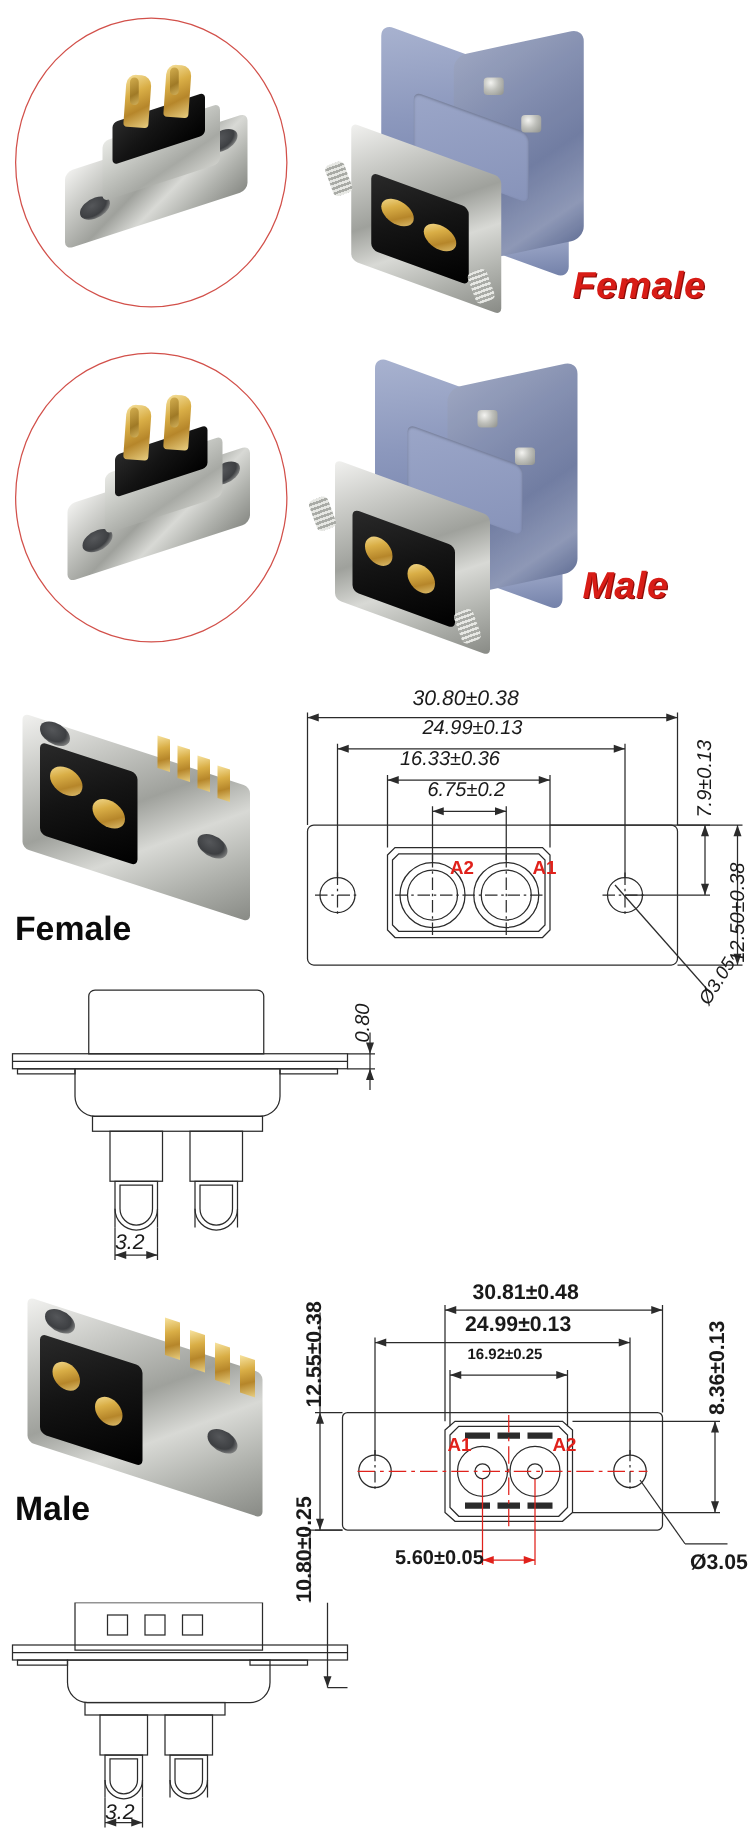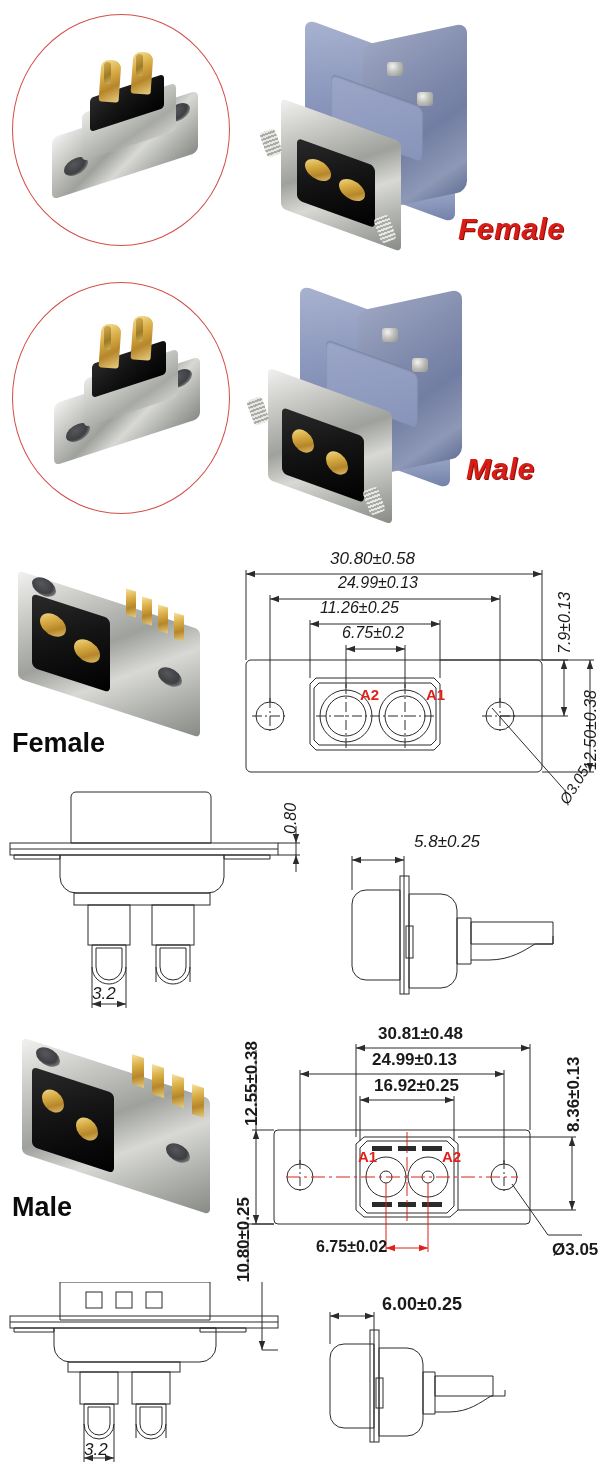--- a/index.html
+++ b/index.html
@@ -284,23 +284,23 @@
           <path d="M202 76 l-9 -3.2 v6.4 Z"></path>
         <path d="M108 101 l9 -3.2 v6.4 Z"></path>
           <path d="M167 101 l-9 -3.2 v6.4 Z"></path>
         <path d="M326 112 l-3.2 9 h6.4 Z"></path>
           <path d="M326 168 l-3.2 -9 h6.4 Z"></path>
         <path d="M352 112 l-3.2 9 h6.4 Z"></path>
           <path d="M352 224 l-3.2 -9 h6.4 Z"></path>
       </g>
     </svg>
 
-    <div class="dimtext" style="left:92px;top:1px;font-size:17px;font-style:italic;">30.80±0.58</div>
+    <div class="dimtext" style="left:92px;top:1px;font-size:17px;font-style:italic;">30.80±0.38</div>
     <div class="dimtext" style="left:100px;top:26px;font-size:16px;font-style:italic;">24.99±0.13</div>
-    <div class="dimtext" style="left:82px;top:51px;font-size:16px;font-style:italic;">11.26±0.25</div>
+    <div class="dimtext" style="left:82px;top:51px;font-size:16px;font-style:italic;">16.33±0.36</div>
     <div class="dimtext" style="left:104px;top:76px;font-size:16px;font-style:italic;">6.75±0.2</div>
     <div class="dimtext v" style="left:318px;top:106px;font-size:16px;font-style:italic;">7.9±0.13</div>
     <div class="dimtext v" style="left:344px;top:222px;font-size:16px;font-style:italic;">12.50±0.38</div>
     <div class="dimtext v" style="left:318px;top:250px;font-size:15px;font-style:italic;transform:rotate(-58deg);">Ø3.05</div>
 
     <div class="dimtext red" style="left:122px;top:138px;font-size:15px;font-weight:600;">A2</div>
     <div class="dimtext red" style="left:188px;top:138px;font-size:15px;font-weight:600;">A1</div>
   </div>
 
   <div class="dwg" style="left:4px;top:786px;width:310px;height:248px;">
@@ -340,49 +340,20 @@
         <path d="M292 57 l-3.2 -9 h6.4 Z"></path>
           <path d="M292 69 l-3.2 9 h6.4 Z"></path>
         <path d="M88 218 l9 -3.2 v6.4 Z"></path>
           <path d="M122 218 l-9 -3.2 v6.4 Z"></path>
       </g>
     </svg>
     <div class="dimtext v" style="left:278px;top:48px;font-size:16px;font-style:italic;">0.80</div>
     <div class="dimtext" style="left:88px;top:198px;font-size:17px;font-style:italic;">3.2</div>
   </div>
 
-  <div class="dwg" style="left:330px;top:830px;width:275px;height:180px;">
-    <svg width="275" height="180" viewBox="0 0 275 180">
-      <g stroke="#2b2b2b" fill="none" stroke-width="1">
-
-        <path d="M22 74 a14 14 0 0 1 14 -14 h34 v90 h-34 a14 14 0 0 1 -14 -14 Z"></path>
-
-        <rect x="70" y="46" width="9" height="118"></rect>
-        <line x1="74" y1="46" x2="74" y2="164"></line>
-
-        <path d="M79 64 h32 a16 16 0 0 1 16 16 v62 a16 16 0 0 1 -16 16 h-32 Z"></path>
-        <rect x="76" y="96" width="7" height="32"></rect>
-
-        <path d="M127 88 h14 v46 h-14 Z"></path>
-
-        <path d="M141 92 h82 v22 h-82 Z"></path>
-        <path d="M141 130 h18 c22 0 36 -10 46 -16 h18 v-8"></path>
-      </g>
-      <g stroke="#2b2b2b" fill="none" stroke-width="1">
-        <line x1="22" y1="60" x2="22" y2="26"></line>
-        <line x1="74" y1="46" x2="74" y2="26"></line>
-        <line x1="22" y1="30" x2="74" y2="30"></line>
-      </g>
-      <g fill="#2b2b2b">
-        <path d="M22 30 l9 -3.2 v6.4 Z"></path>
-          <path d="M74 30 l-9 -3.2 v6.4 Z"></path>
-      </g>
-    </svg>
-    <div class="dimtext" style="left:84px;top:2px;font-size:17px;font-style:italic;">5.8±0.25</div>
-  </div>
 
   <div class="abs" style="left:10px;top:1040px;width:225px;height:190px;">
     <div class="abs metal" style="left:12px;top:28px;width:188px;height:116px;
          border-radius:5px; transform:skewY(18deg);"></div>
     <div class="abs" style="left:26px;top:8px;width:24px;height:18px;border-radius:50%;
          background:radial-gradient(ellipse at 40% 35%,#55575a 0%,#3d3f42 55%,#c9cac6 100%);
          transform:skewY(18deg);"></div>
     <div class="abs" style="left:156px;top:104px;width:24px;height:18px;border-radius:50%;
          background:radial-gradient(ellipse at 40% 35%,#55575a 0%,#3d3f42 55%,#c9cac6 100%);
          transform:skewY(18deg);"></div>
@@ -481,22 +452,22 @@
           <path d="M334 190 l-3.2 -9 h6.4 Z"></path>
       </g>
       <g fill="#e0211b">
         <path d="M148 228 l9 -3.2 v6.4 Z"></path>
           <path d="M190 228 l-9 -3.2 v6.4 Z"></path>
       </g>
     </svg>
 
     <div class="dimtext" style="left:140px;top:4px;font-size:17px;font-weight:600;">30.81±0.48</div>
     <div class="dimtext" style="left:134px;top:30px;font-size:17px;font-weight:600;">24.99±0.13</div>
-    <div class="dimtext" style="left:136px;top:56px;font-size:17px;font-weight:600;">16.92±0.25</div>
-    <div class="dimtext" style="left:78px;top:218px;font-size:16px;font-weight:600;">6.75±0.02</div>
+    <div class="dimtext" style="left:136px;top:56px;font-size:12px;font-weight:600;">16.92±0.25</div>
+    <div class="dimtext" style="left:78px;top:218px;font-size:16px;font-weight:600;">5.60±0.05</div>
     <div class="dimtext v" style="left:4px;top:106px;font-size:17px;font-weight:600;">12.55±0.38</div>
     <div class="dimtext v" style="left:-4px;top:262px;font-size:17px;font-weight:600;">10.80±0.25</div>
     <div class="dimtext v" style="left:326px;top:112px;font-size:17px;font-weight:600;">8.36±0.13</div>
     <div class="dimtext" style="left:314px;top:220px;font-size:17px;font-weight:600;">Ø3.05</div>
 
     <div class="dimtext red" style="left:120px;top:128px;font-size:15px;font-weight:600;">A1</div>
     <div class="dimtext red" style="left:204px;top:128px;font-size:15px;font-weight:600;">A2</div>
   </div>
 
   <div class="dwg" style="left:4px;top:1282px;width:310px;height:196px;">
@@ -535,37 +506,14 @@
       </g>
       <g fill="#2b2b2b">
         <path d="M80 176 l9 -3.2 v6.4 Z"></path>
           <path d="M110 176 l-9 -3.2 v6.4 Z"></path>
         <path d="M258 68 l-3.2 -9 h6.4 Z"></path>
       </g>
     </svg>
     <div class="dimtext" style="left:80px;top:158px;font-size:17px;font-style:italic;">3.2</div>
   </div>
 
-  <div class="dwg" style="left:308px;top:1298px;width:290px;height:170px;">
-    <svg width="290" height="170" viewBox="0 0 290 170">
-      <g stroke="#2b2b2b" fill="none" stroke-width="1">
-        <path d="M22 60 a14 14 0 0 1 14 -14 h30 v84 h-30 a14 14 0 0 1 -14 -14 Z"></path>
-        <rect x="62" y="32" width="9" height="112"></rect>
-        <line x1="66" y1="32" x2="66" y2="144"></line>
-        <path d="M71 50 h28 a16 16 0 0 1 16 16 v56 a16 16 0 0 1 -16 16 h-28 Z"></path>
-        <rect x="68" y="80" width="7" height="30"></rect>
-        <path d="M115 74 h12 v42 h-12 Z"></path>
-        <path d="M127 78 h58 v20 h-58 Z"></path>
-        <path d="M127 114 h14 c20 0 32 -10 42 -16 h14 v-6"></path>
-
-        <line x1="22" y1="46" x2="22" y2="14"></line>
-        <line x1="66" y1="32" x2="66" y2="14"></line>
-        <line x1="22" y1="18" x2="66" y2="18"></line>
-      </g>
-      <g fill="#2b2b2b">
-        <path d="M22 18 l9 -3.2 v6.4 Z"></path>
-          <path d="M66 18 l-9 -3.2 v6.4 Z"></path>
-      </g>
-    </svg>
-    <div class="dimtext" style="left:74px;top:-4px;font-size:18px;font-weight:600;">6.00±0.25</div>
-  </div>
 
 </div>
 
 </body></html>

